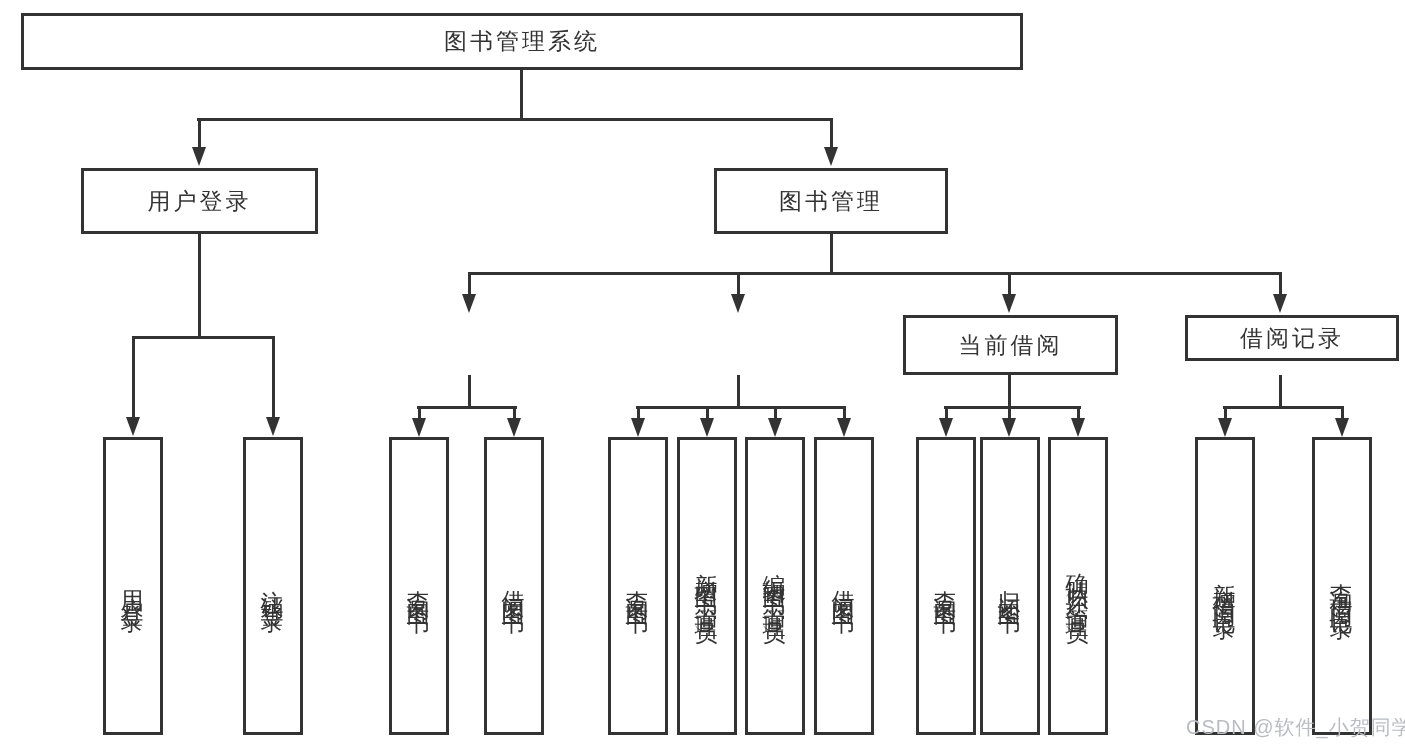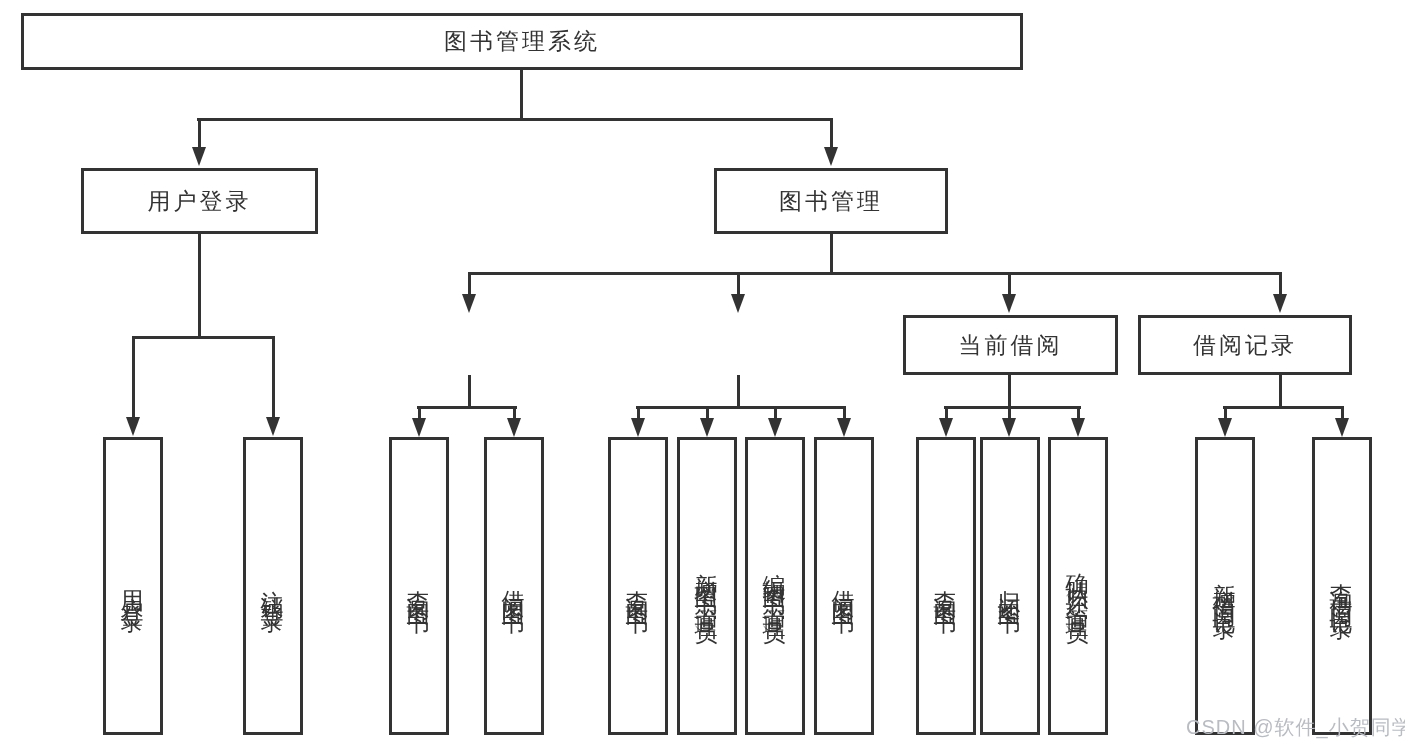--- a/index.html
+++ b/index.html
@@ -77,21 +77,21 @@
   <div class="vline" style="left:468px;top:272px;height:26px"></div>
   <div class="arrow" style="left:462px;top:294px"></div>
   <div class="vline" style="left:737px;top:272px;height:26px"></div>
   <div class="arrow" style="left:731px;top:294px"></div>
   <div class="vline" style="left:1008px;top:272px;height:26px"></div>
   <div class="arrow" style="left:1002px;top:294px"></div>
   <div class="vline" style="left:1279px;top:272px;height:26px"></div>
   <div class="arrow" style="left:1273px;top:294px"></div>
 
   <div class="node" style="left:903px;top:315px;width:215px;height:60px">当前借阅</div>
-  <div class="node" style="left:1138px;top:315px;width:214px;height:60px">借阅记录</div>
+  <div class="node" style="left:1185px;top:315px;width:214px;height:46px">借阅记录</div>
 
   <div class="vline" style="left:468px;top:375px;height:31px"></div>
   <div class="hline" style="left:417px;top:406px;width:100px"></div>
   <div class="vline" style="left:418px;top:406px;height:14px"></div>
   <div class="arrow" style="left:412px;top:418px"></div>
   <div class="vline" style="left:513px;top:406px;height:14px"></div>
   <div class="arrow" style="left:507px;top:418px"></div>
   <div class="vnode" style="left:389px;top:437px;width:60px;height:298px">查询图书</div>
   <div class="vnode" style="left:484px;top:437px;width:60px;height:298px">借阅图书</div>
 

